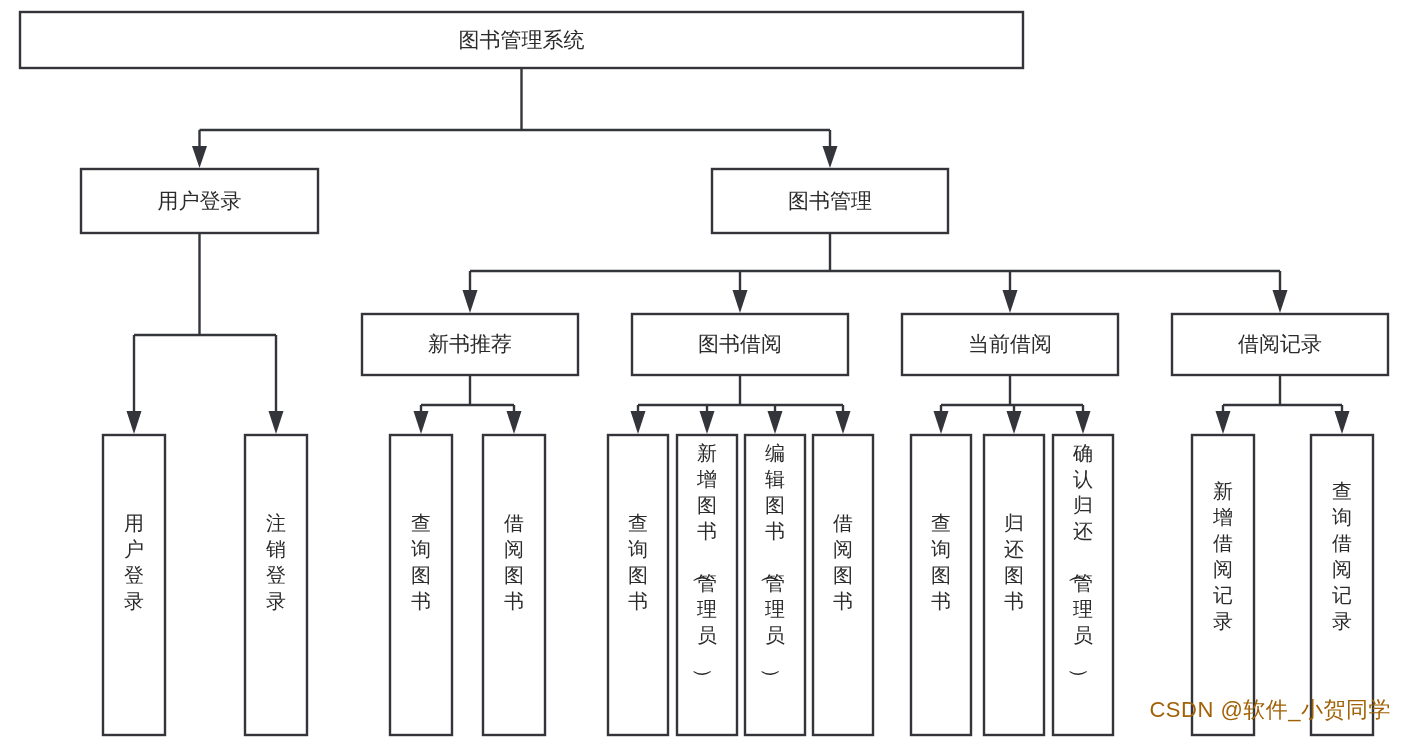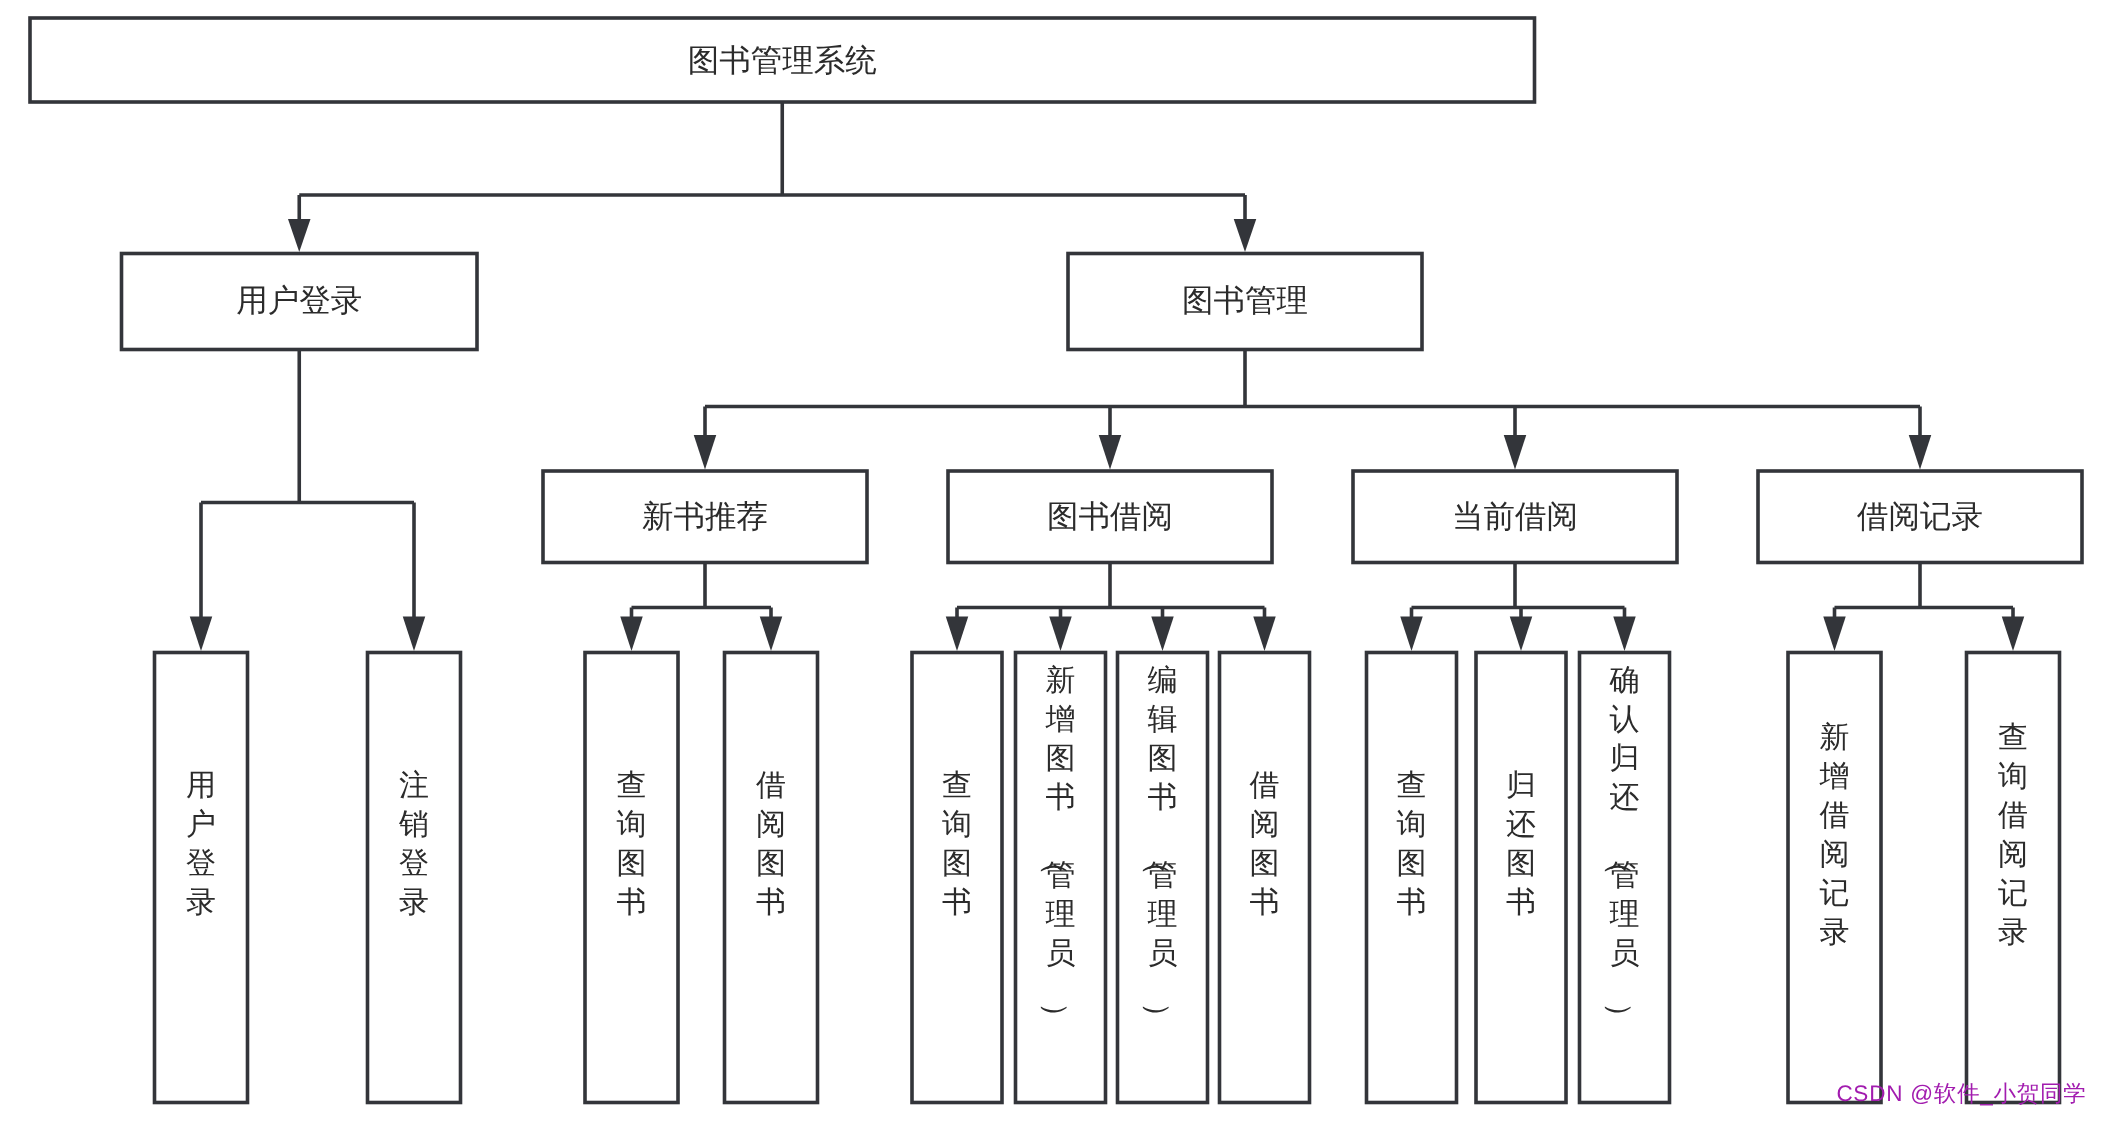--- a/index.html
+++ b/index.html
@@ -52,24 +52,24 @@
   }
   .node-label-v {
     font-family: "Liberation Sans", "DejaVu Sans", sans-serif;
     font-size: 20px;
     fill: #2b2b2b;
     text-anchor: middle;
   }
   .watermark {
     position: absolute;
     right: 14px;
-    bottom: 8px;
-    font-family: "Liberation Sans", "DejaVu Sans", sans-serif;
-    font-size: 15px;
-    color: #a21caf;
+    bottom: 22px;
+    font-family: "Liberation Sans", "DejaVu Sans", sans-serif;
+    font-size: 22px;
+    color: #a16207;
     letter-spacing: 0.5px;
     white-space: nowrap;
     user-select: none;
   }
 </style>
 </head>
 <body>
 
 <div id="diagram-root">
 

